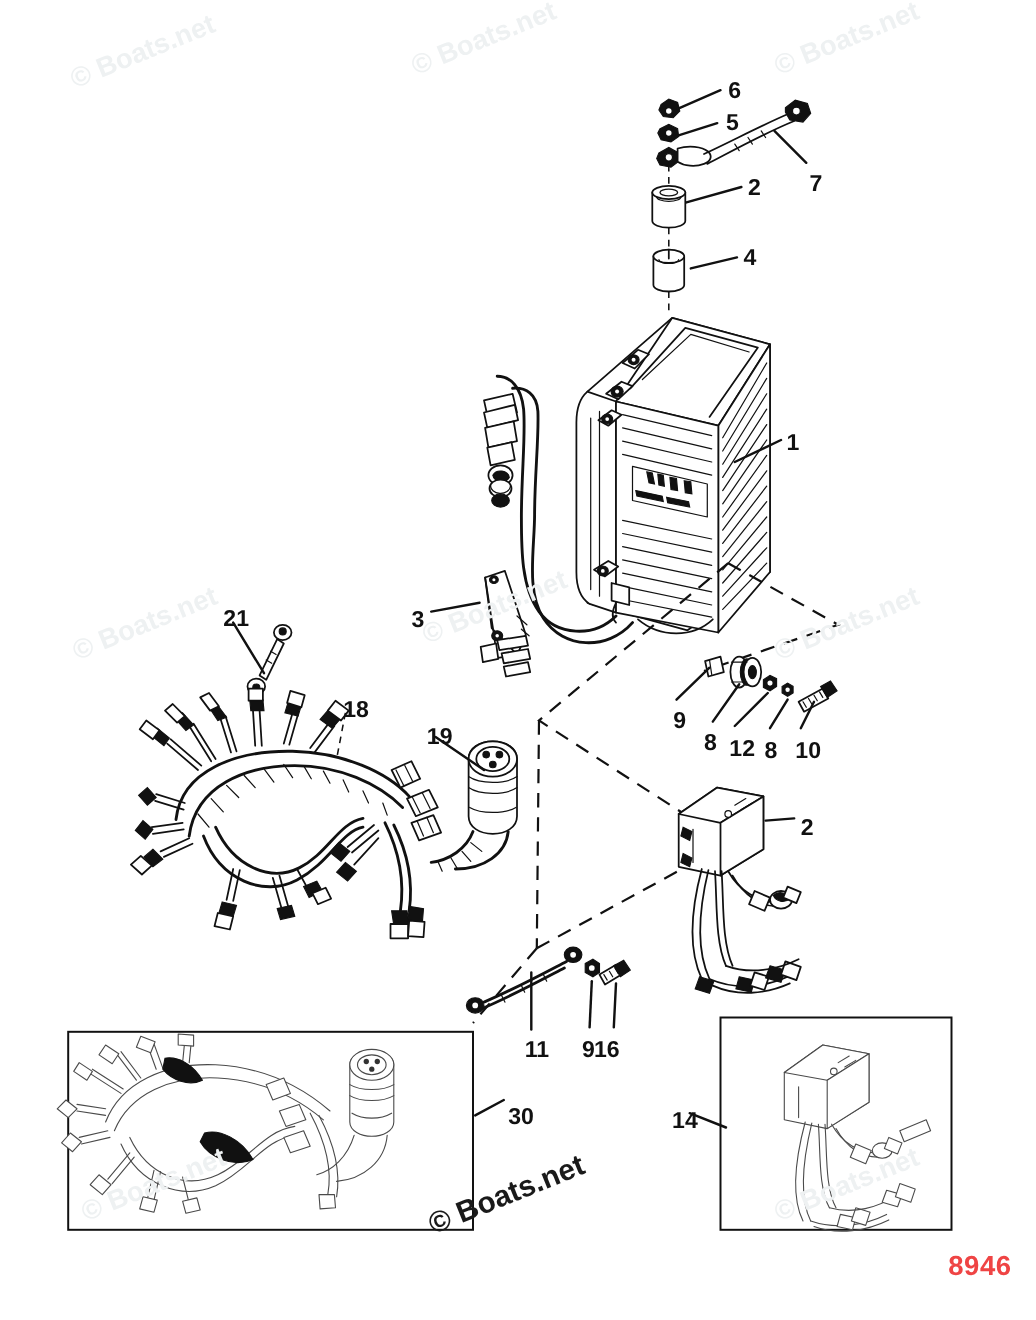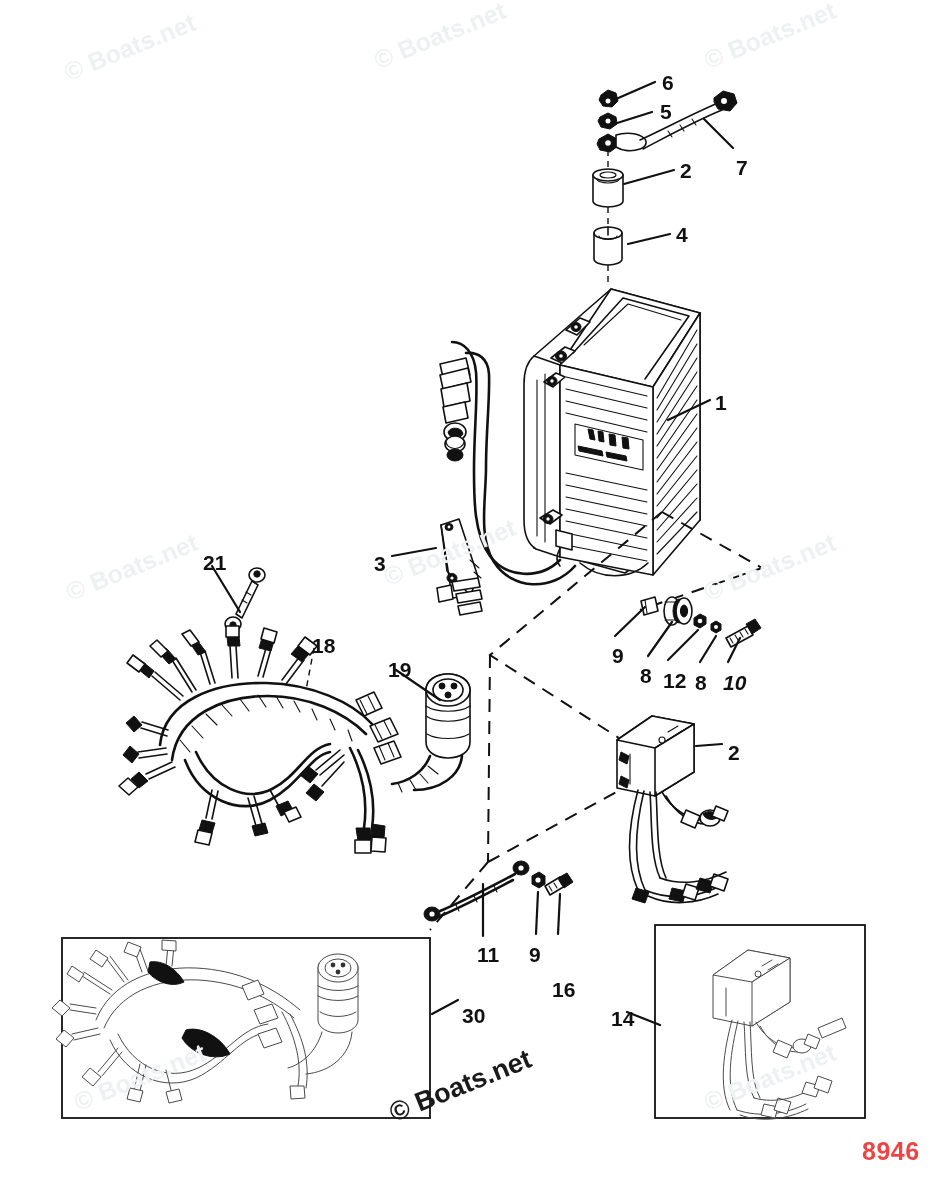--- a/index.html
+++ b/index.html
@@ -549,27 +549,27 @@
 
   <div class="callout" style="left:715px;top:392px;">1</div>
   <div class="callout" style="left:680px;top:160px;">2</div>
   <div class="callout" style="left:374px;top:553px;">3</div>
   <div class="callout" style="left:676px;top:224px;">4</div>
   <div class="callout" style="left:660px;top:101px;">5</div>
   <div class="callout" style="left:662px;top:72px;">6</div>
   <div class="callout" style="left:736px;top:157px;">7</div>
   <div class="callout" style="left:640px;top:665px;">8</div>
   <div class="callout" style="left:612px;top:645px;">9</div>
-  <div class="callout" style="left:723px;top:672px;font-style:italic;">10</div>
+  <div class="callout" style="left:723px;top:672px;">10</div>
   <div class="callout" style="left:695px;top:672px;">8</div>
   <div class="callout" style="left:663px;top:670px;">12</div>
   <div class="callout" style="left:728px;top:742px;">2</div>
   <div class="callout" style="left:611px;top:1008px;text-align:right;">14</div>
   <div class="callout" style="left:477px;top:944px;">11</div>
-  <div class="callout" style="left:552px;top:944px;margin-top:35px;">16</div>
+  <div class="callout" style="left:540px;top:944px;">16</div>
   <div class="callout" style="left:529px;top:944px;">9</div>
   <div class="callout" style="left:312px;top:635px;">18</div>
   <div class="callout" style="left:388px;top:659px;">19</div>
   <div class="callout" style="left:462px;top:1005px;">30</div>
   <div class="callout" style="left:203px;top:552px;">21</div>
 
   <div class="fignum" style="left:862px;top:1137px;">8946</div>
 
 </div>
 

